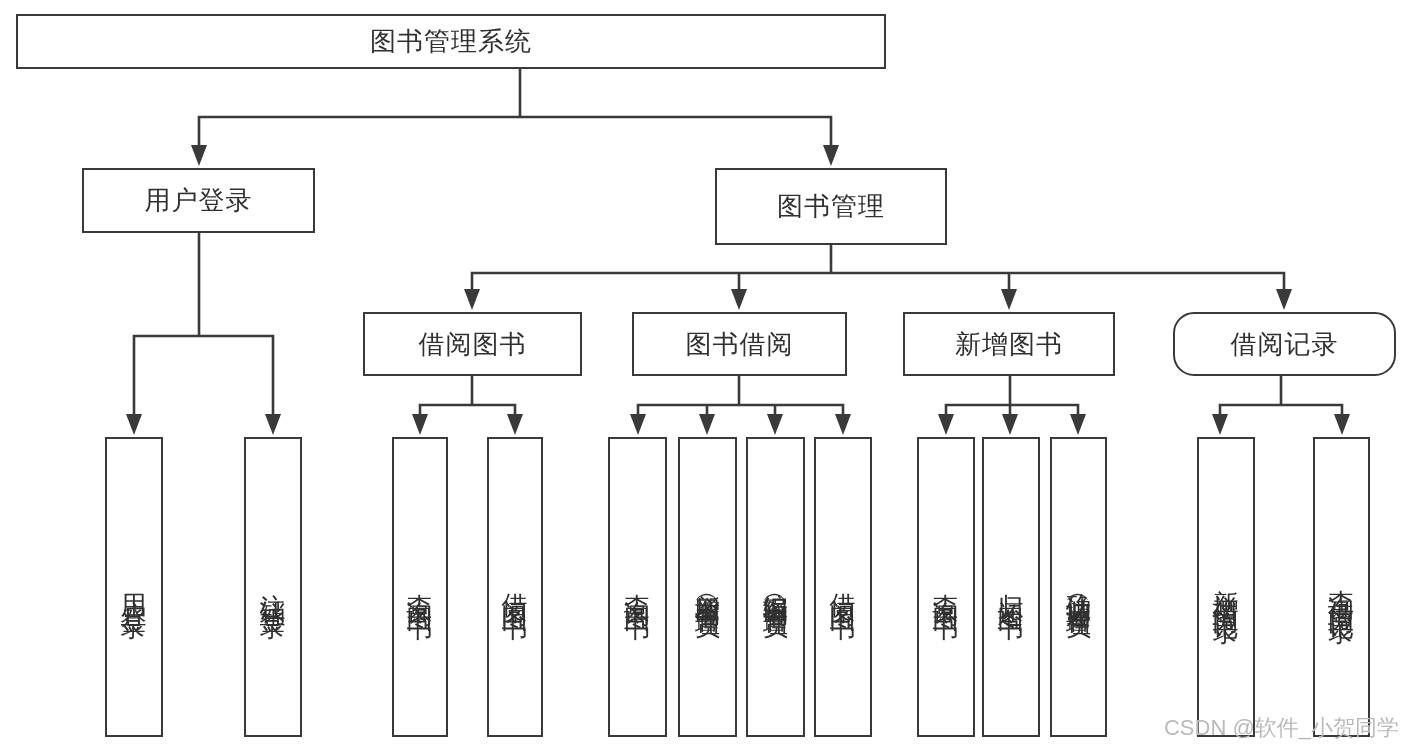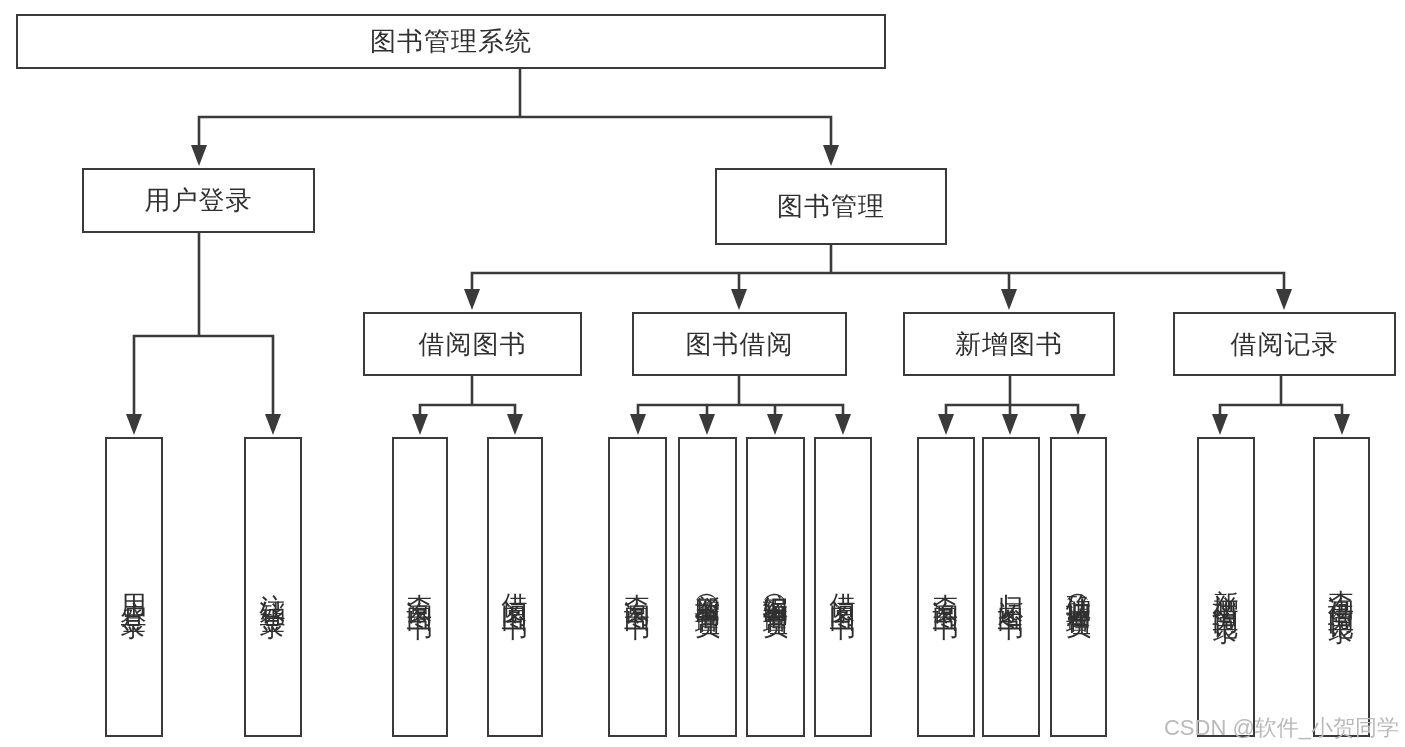--- a/index.html
+++ b/index.html
@@ -122,21 +122,21 @@
 
   <div class="node" style="left:363px; top:312px; width:219px; height:64px;">
     <span class="h-label">借阅图书</span>
   </div>
   <div class="node" style="left:632px; top:312px; width:215px; height:64px;text-align:center;">
     <span class="h-label">图书借阅</span>
   </div>
   <div class="node" style="left:903px; top:312px; width:212px; height:64px;">
     <span class="h-label">新增图书</span>
   </div>
-  <div class="node" style="left:1173px; top:312px; width:223px; height:64px;">
+  <div class="node" style="left:1173px; top:312px; width:223px; height:64px;border-radius:21px;">
     <span class="h-label">借阅记录</span>
   </div>
 
   <div class="node leaf" style="left:105px; width:58px;">
     <span class="v-text ls-4">用户登录</span>
   </div>
   <div class="node leaf" style="left:244px; width:58px;">
     <span class="v-text ls-4">注销登录</span>
   </div>
 

